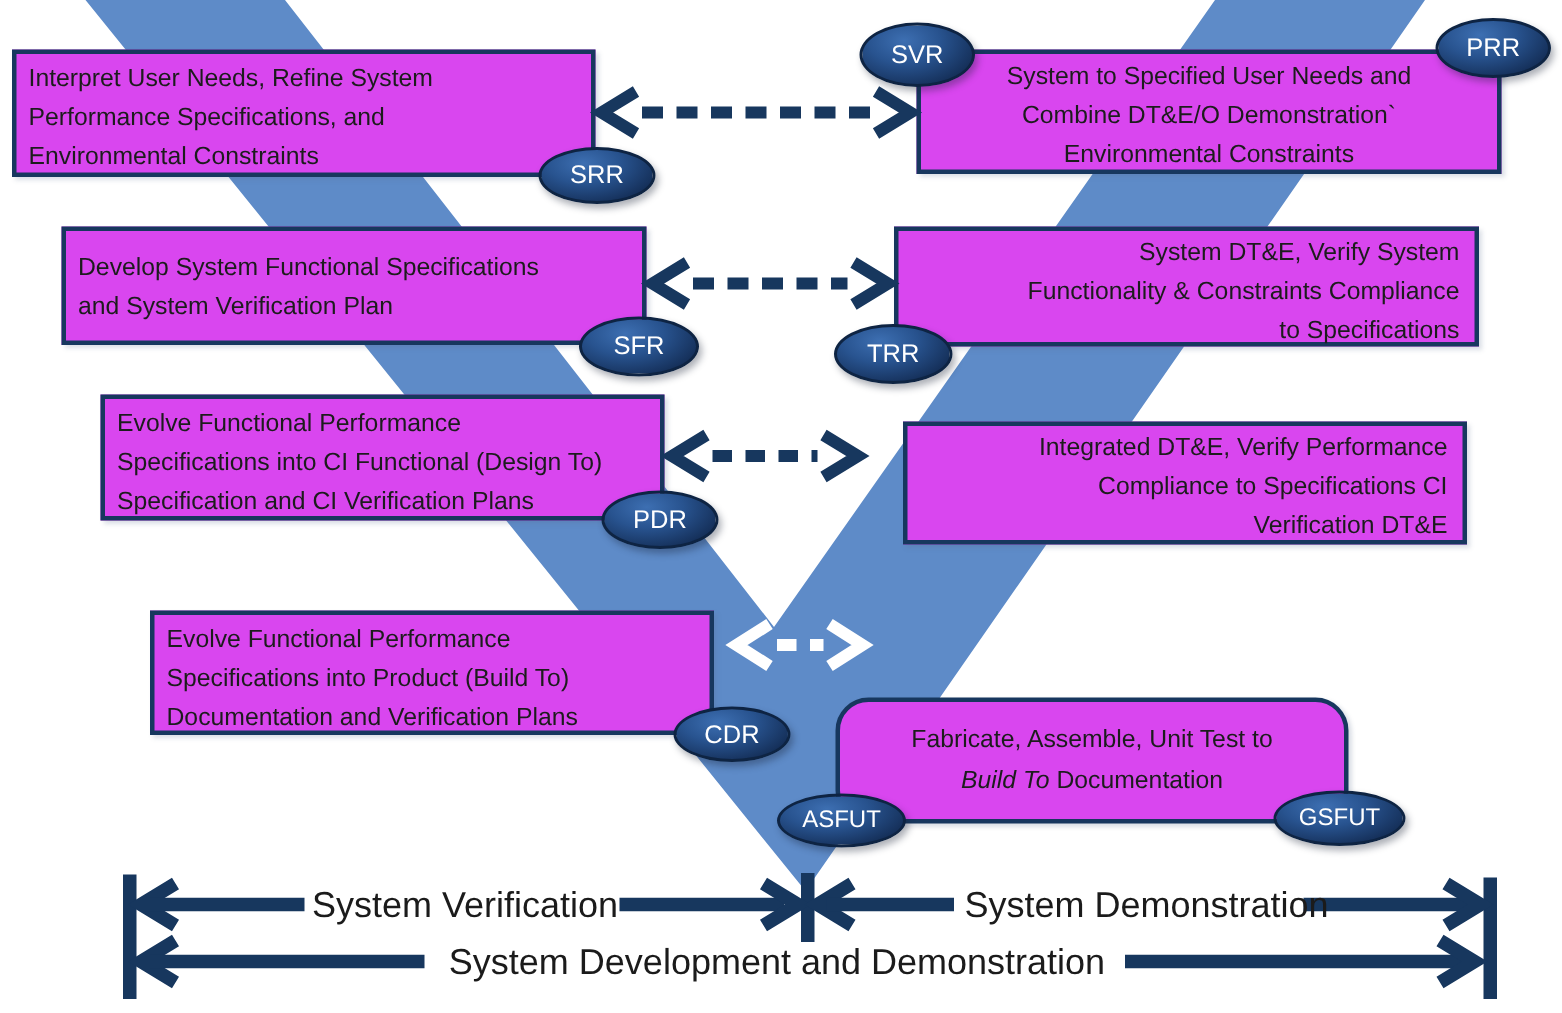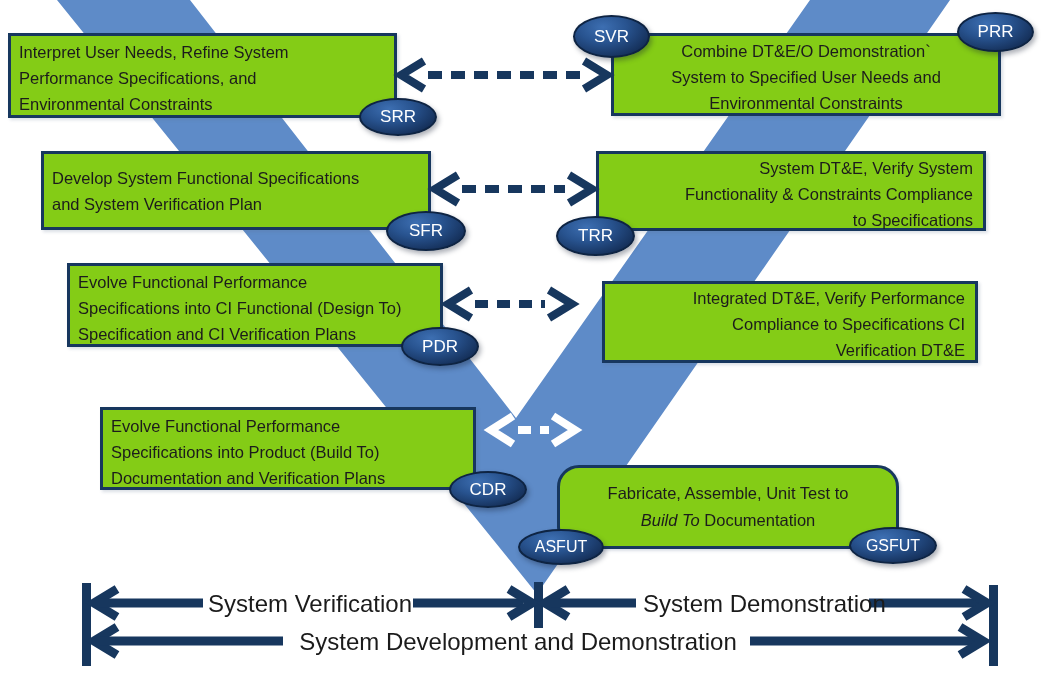--- a/index.html
+++ b/index.html
@@ -12,21 +12,21 @@
   }
   svg.layer{position:absolute;left:0;top:0;}
   .vfill{fill:var(--vblue,#5e8bc8);}
   .navy-stroke{stroke:var(--navy,#17375e);fill:none;}
   .white-stroke{stroke:#ffffff;fill:none;}
   .navy-fill{fill:var(--navy,#17375e);}
 
   .box{
     position:absolute;
     box-sizing:border-box;
-    background:#84cc16;
+    background:#d946ef;
     border:3px solid var(--navy,#17375e);
     color:#1c1c1c;
     font-size:16.5px;
     line-height:26px;
     box-shadow:2px 2px 3px rgba(90,110,140,0.22);
     z-index:2;
   }
   .box .ln{white-space:nowrap;}
   .box.align-left{text-align:left;padding:3px 6px 0 8px;}
   .box.align-center{text-align:center;padding:2px 4px 0 4px;}
@@ -83,22 +83,22 @@
     <div class="ln">Specification and CI Verification Plans</div>
   </div>
 
   <div class="box align-left" style="left:100px;top:407px;width:376px;height:83px;">
     <div class="ln">Evolve Functional Performance</div>
     <div class="ln">Specifications into Product (Build To)</div>
     <div class="ln">Documentation and Verification Plans</div>
   </div>
 
   <div class="box align-center" style="left:611px;top:33px;width:390px;height:83px;">
+    <div class="ln">System to Specified User Needs and</div>
     <div class="ln">Combine DT&amp;E/O Demonstration`</div>
-    <div class="ln">System to Specified User Needs and</div>
     <div class="ln">Environmental Constraints</div>
   </div>
 
   <div class="box align-right" style="left:596px;top:151px;width:390px;height:80px;">
     <div class="ln">System DT&amp;E, Verify System</div>
     <div class="ln">Functionality &amp; Constraints Compliance</div>
     <div class="ln">to Specifications</div>
   </div>
 
   <div class="box align-right" style="left:602px;top:281px;width:376px;height:82px;">

